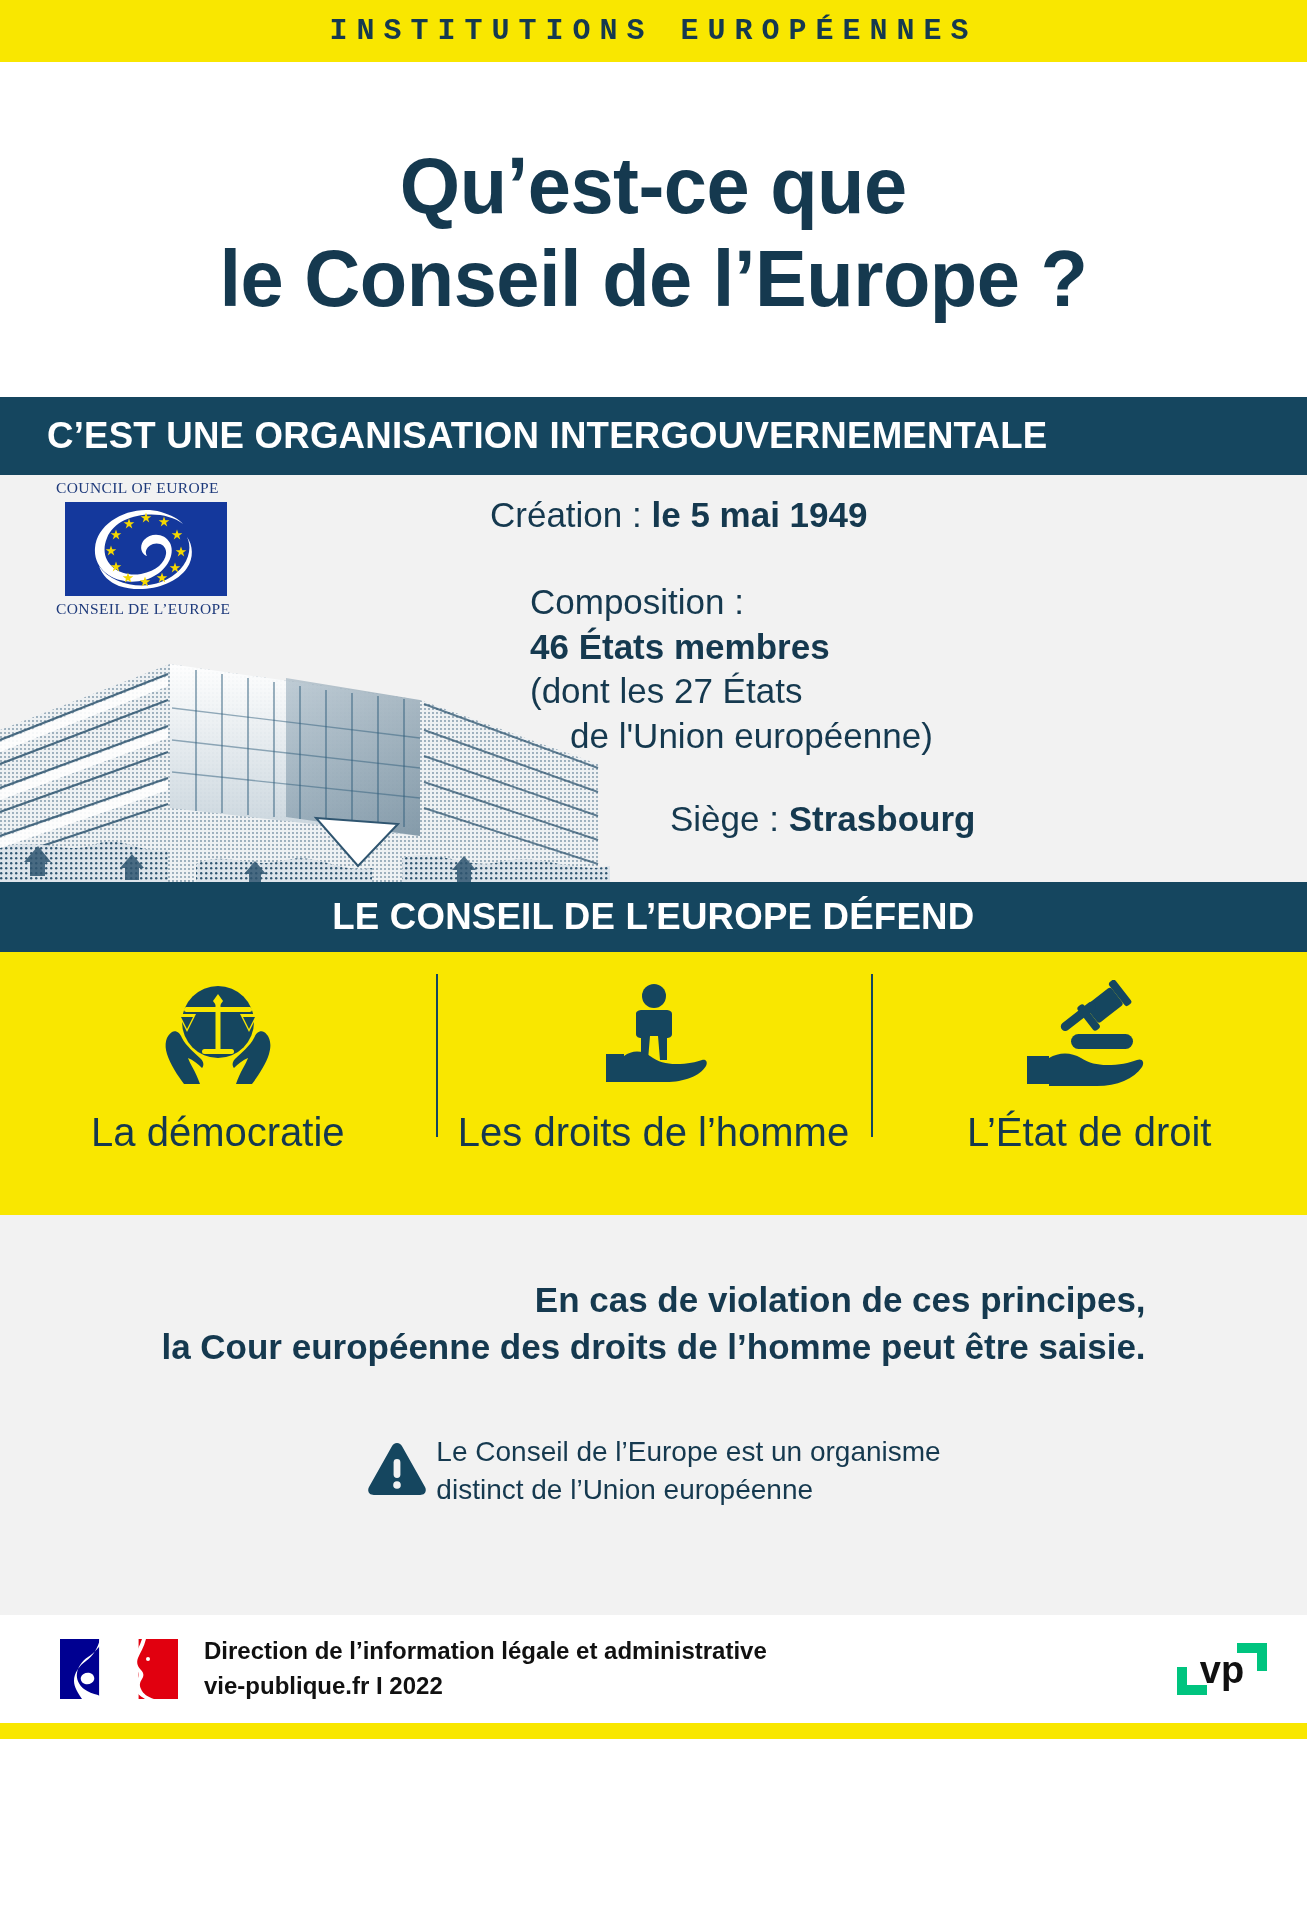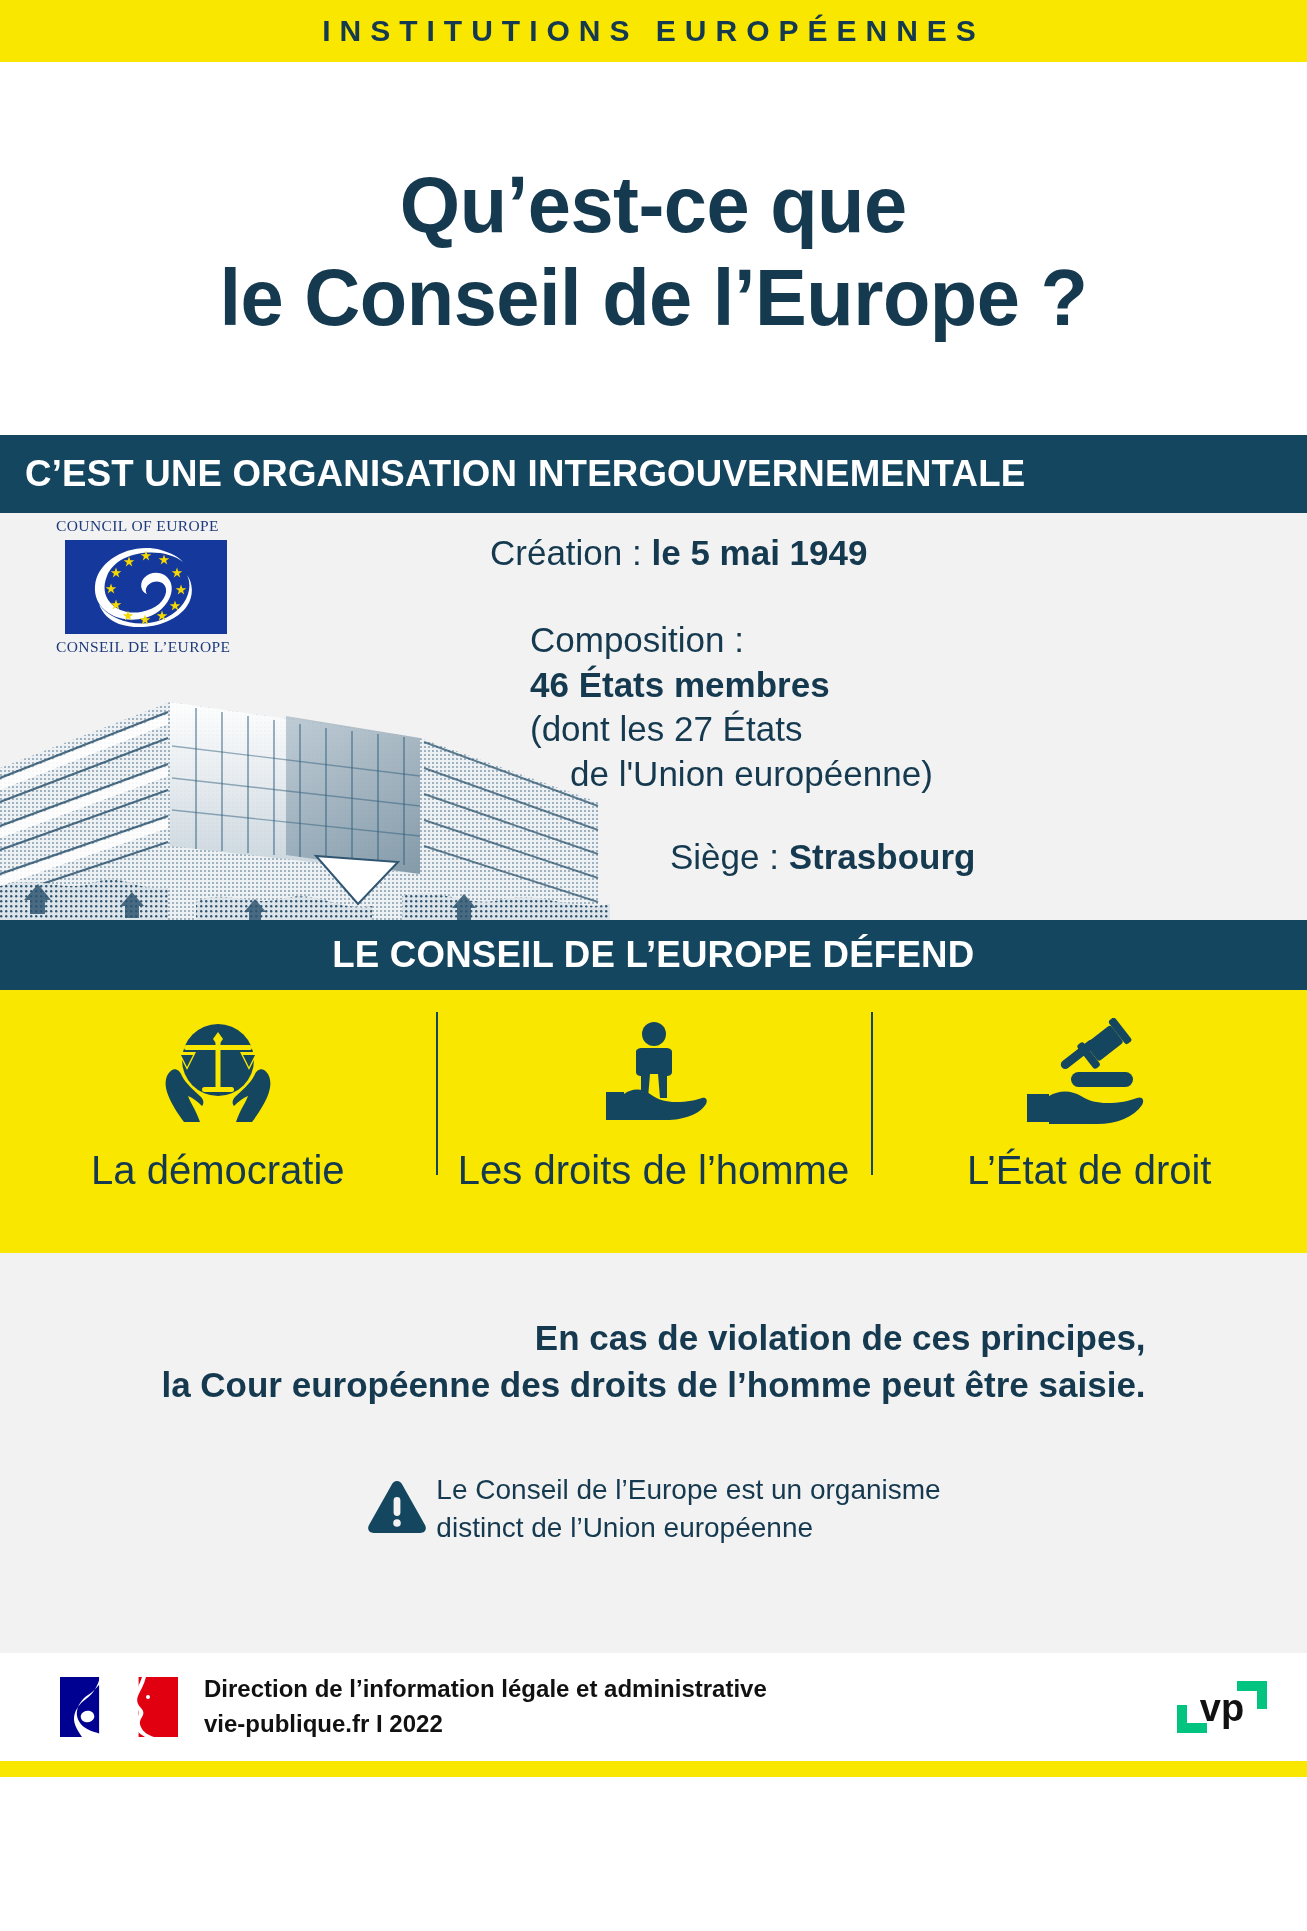--- a/index.html
+++ b/index.html
@@ -17,32 +17,33 @@
     overflow: hidden;
   }
 
   
   .eyebrow {
     height: 62px;
     background: #f9e700;
     display: flex;
     align-items: center;
     justify-content: center;
+    font-family: Liberation Mono, monospace;
   }
   .eyebrow-text {
     font-size: 30px;
     font-weight: 700;
     letter-spacing: 9px;
     color: #15394f;
     white-space: nowrap;
   }
 
   
   .title-wrap {
-    height: 373px;
+    height: 335px;
     background: #ffffff;
     display: flex;
     flex-direction: column;
     align-items: center;
     justify-content: center;
     padding-top: 6px;
   }
   .title-line {
     font-size: 80px;
     line-height: 1.16;
@@ -52,21 +53,21 @@
     letter-spacing: -0.5px;
     transform: scaleX(0.97);
   }
 
   
   .band {
     background: #15465f;
     display: flex;
     align-items: center;
   }
-  .band.left { padding-left: 20px; }
+  .band.left { padding-left: 42px; }
   .band.center { justify-content: center; }
   .band-text {
     color: #ffffff;
     font-size: 37px;
     font-weight: 800;
     letter-spacing: 0.2px;
     white-space: nowrap;
     transform: scaleX(0.99);
   }
   .band1 { height: 78px; }

